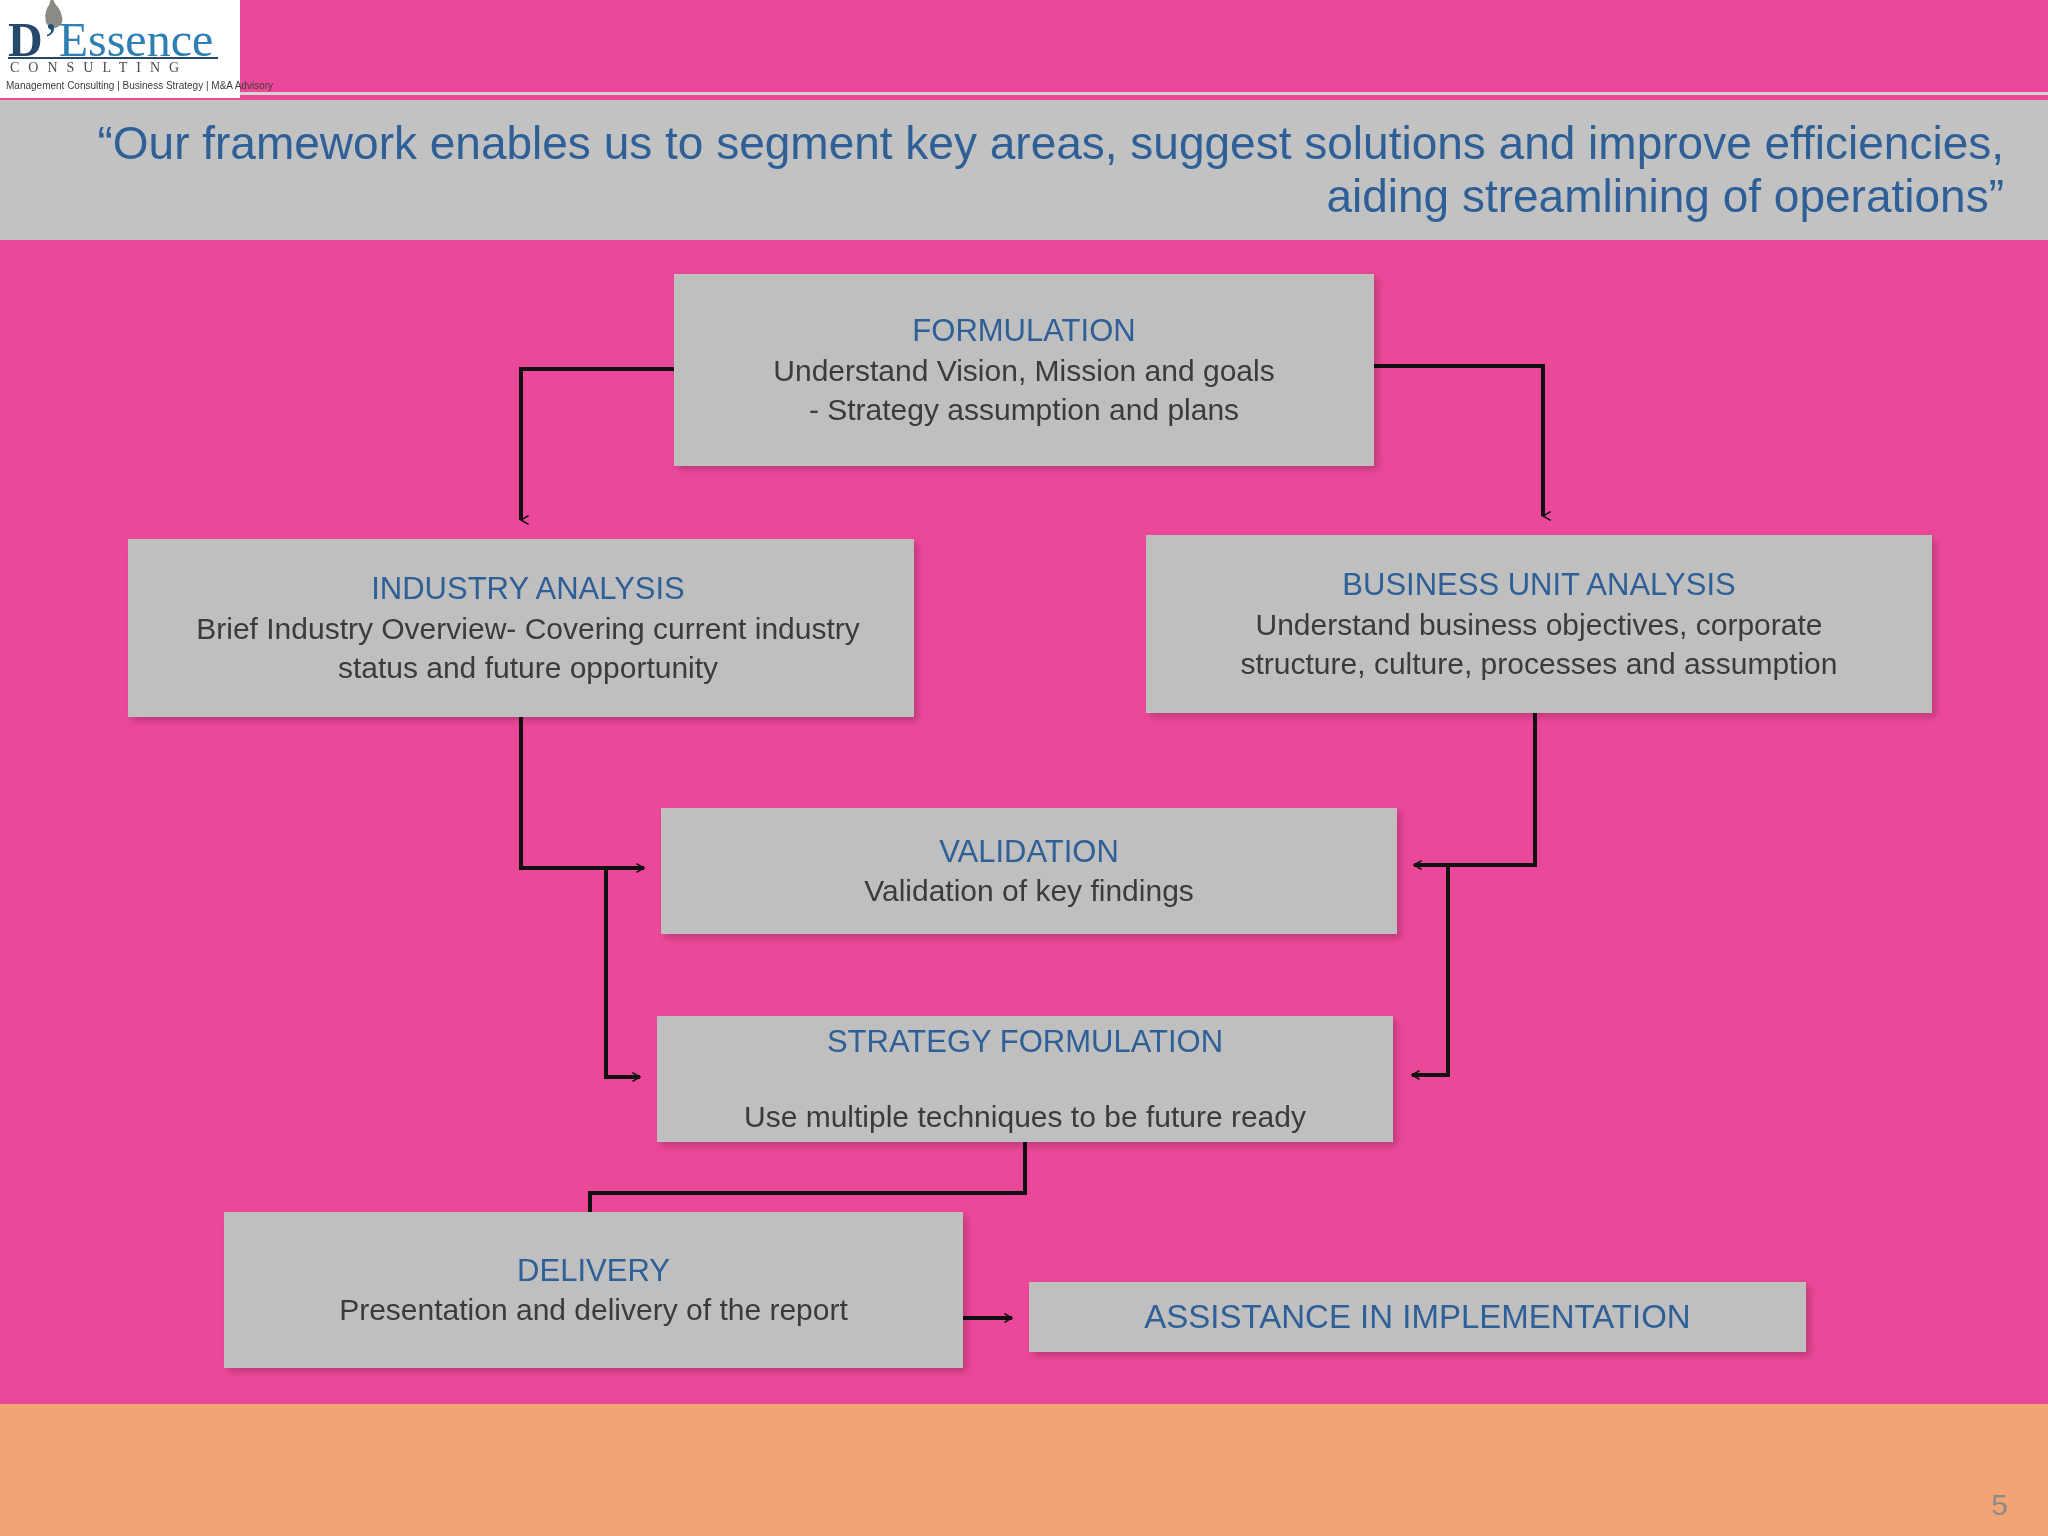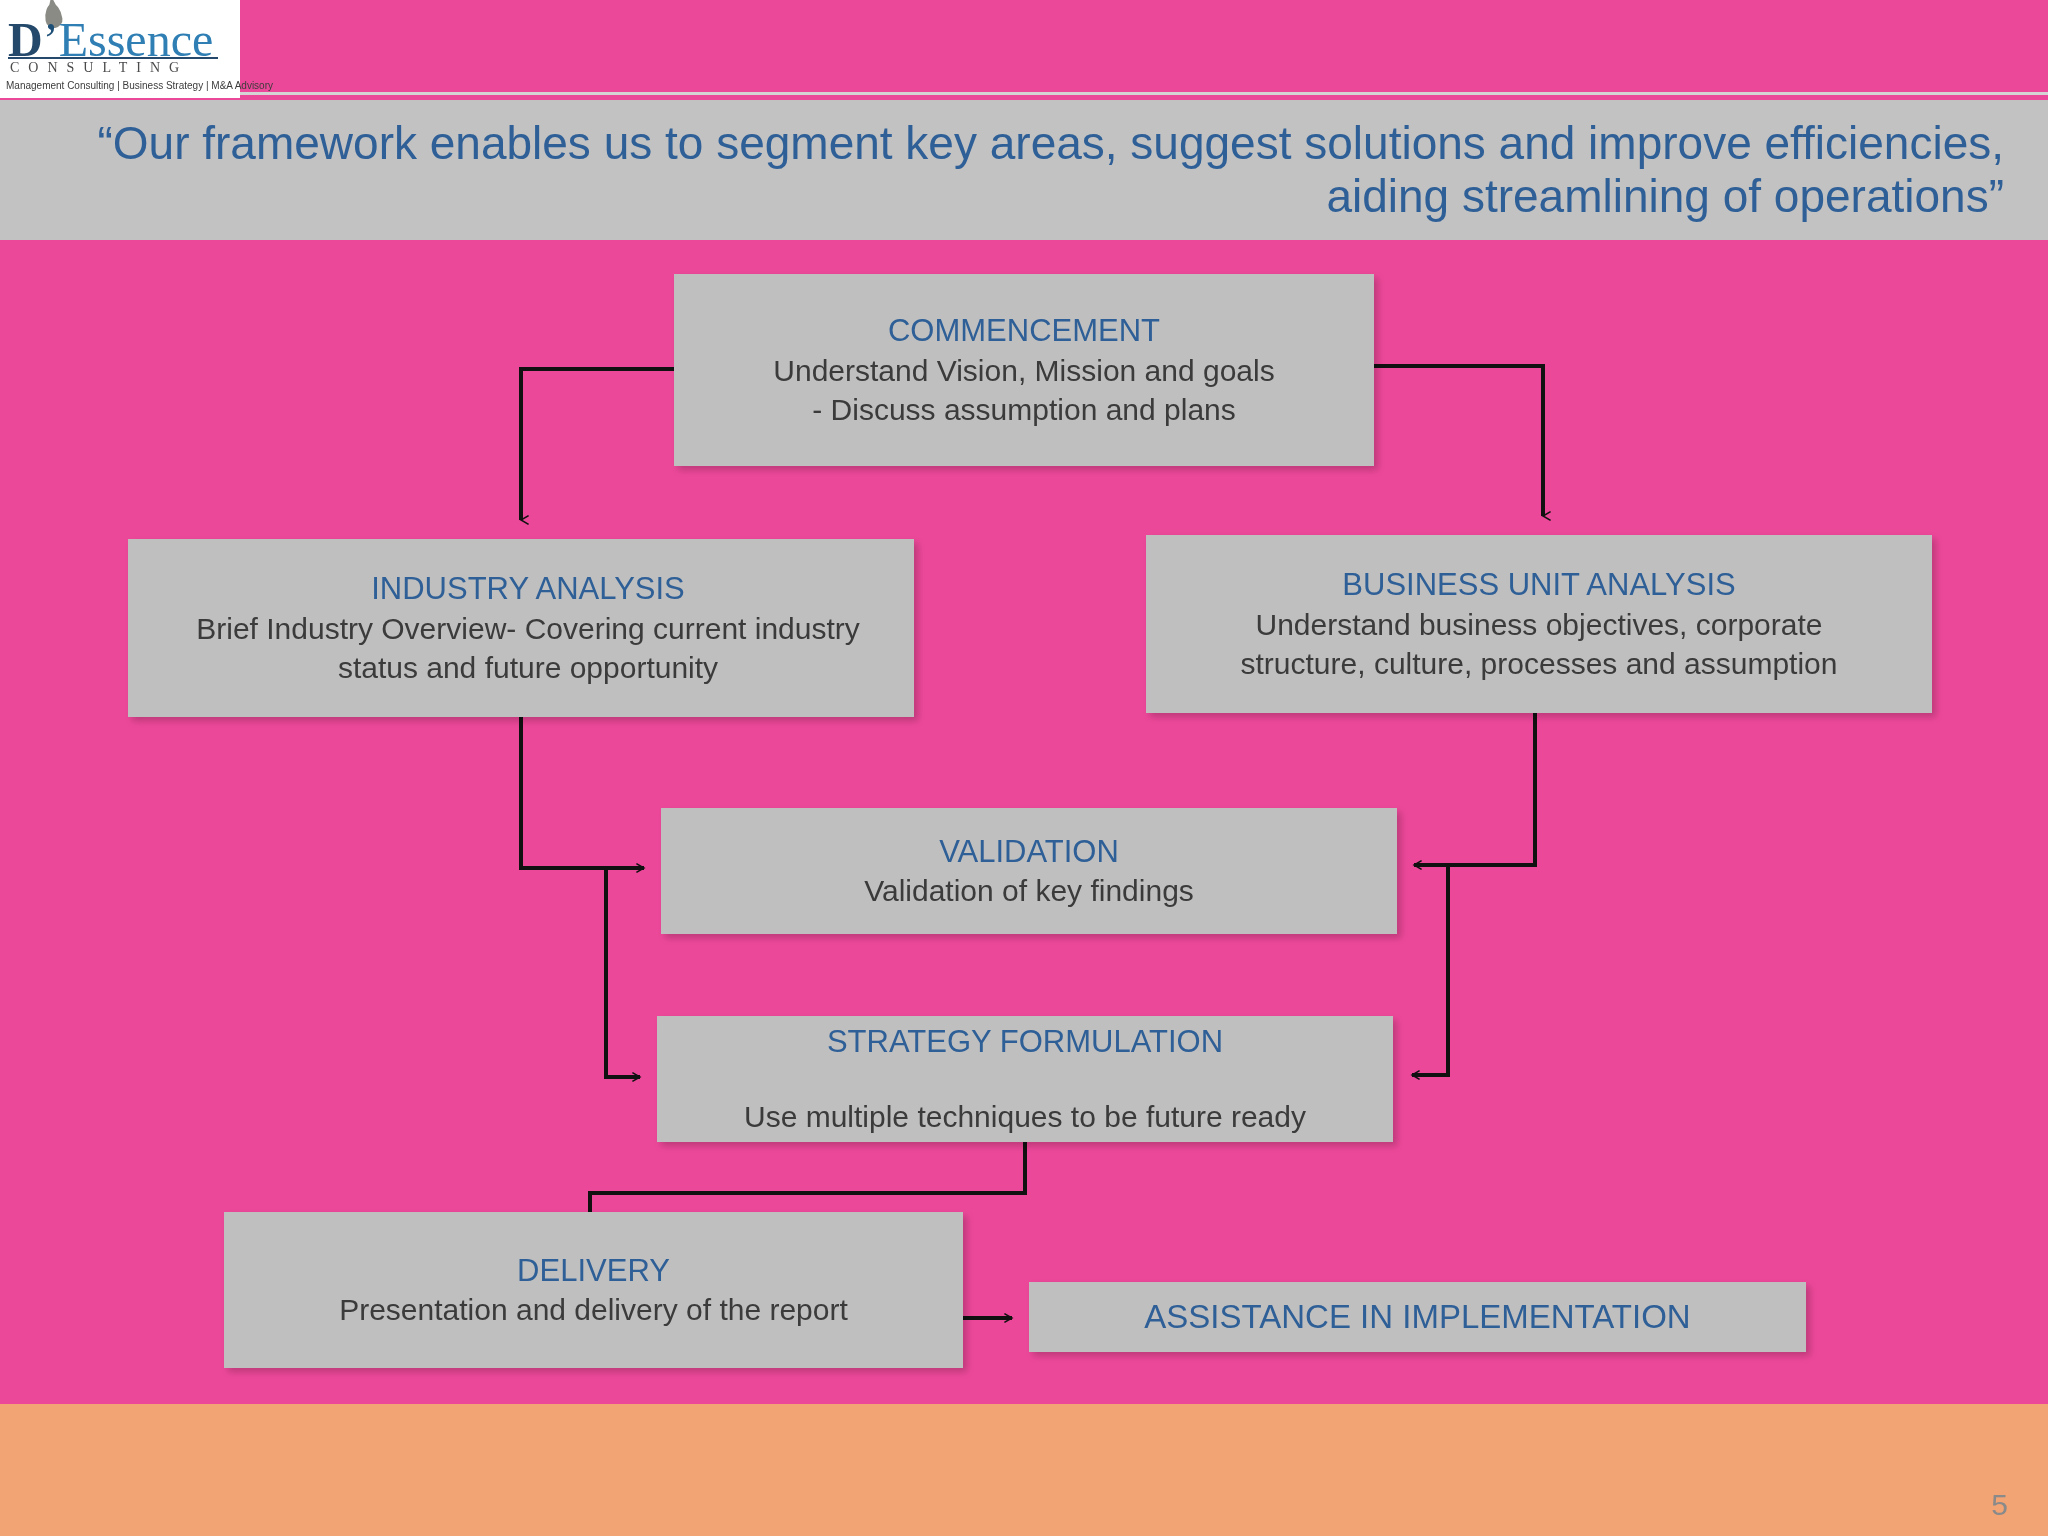--- a/index.html
+++ b/index.html
@@ -234,23 +234,23 @@
 
       <path d="M 1448,865 L 1448,1075 L 1412,1075" marker-end="url(#arrow-right)" stroke-width="4"></path>
 
       <path d="M 1025,1142 L 1025,1193 L 590,1193 L 590,1240" marker-end="url(#arrow-down)" stroke-width="4"></path>
 
       <path d="M 963,1318 L 1012,1318" marker-end="url(#arrow-right)" stroke-width="4"></path>
     </g>
   </svg>
 
   <div class="node" id="node-commencement">
-    <div class="node-title">COMMENCEMENT</div>
+    <div class="node-title">FORMULATION</div>
     <div class="node-body">Understand  Vision, Mission and goals</div>
-    <div class="node-body">- Discuss assumption and plans</div>
+    <div class="node-body">- Strategy assumption and plans</div>
   </div>
 
   <div class="node" id="node-industry">
     <div class="node-title">INDUSTRY ANALYSIS</div>
     <div class="node-body">Brief  Industry Overview- Covering current  industry</div>
     <div class="node-body">status and future opportunity</div>
   </div>
 
   <div class="node" id="node-business">
     <div class="node-title">BUSINESS UNIT ANALYSIS</div>

